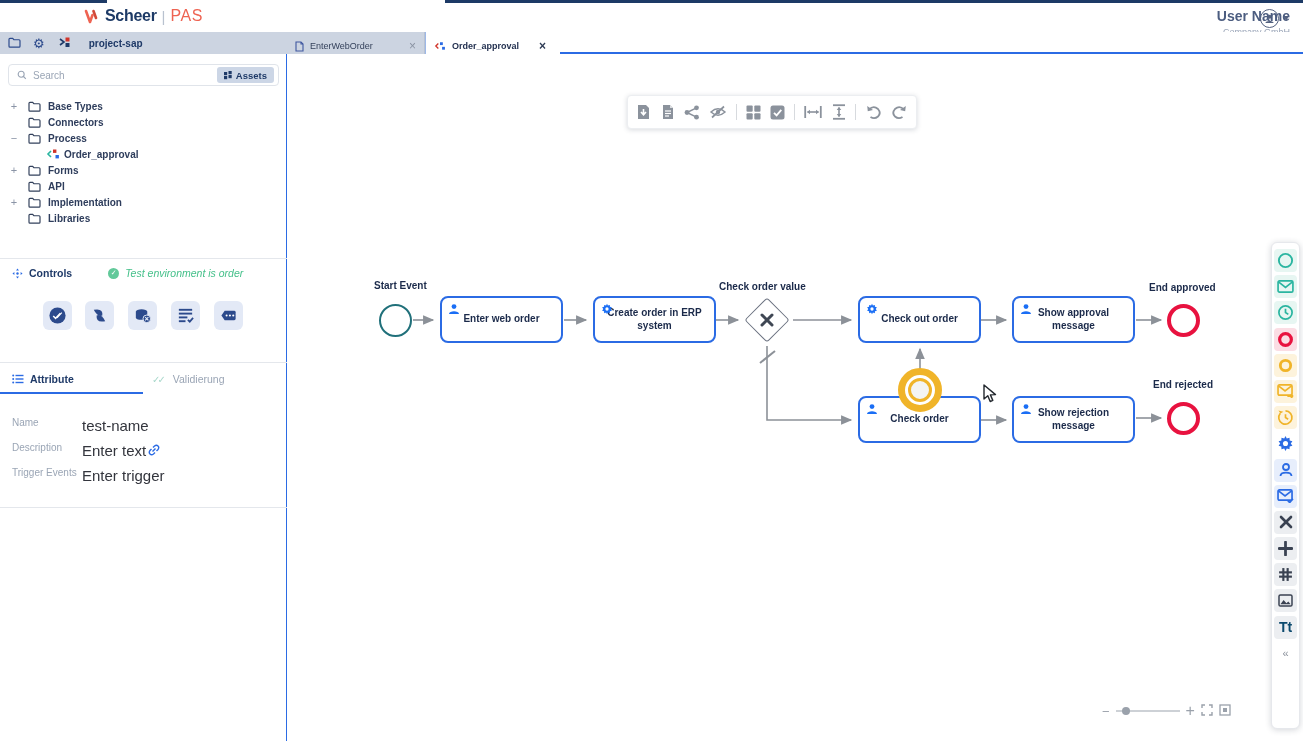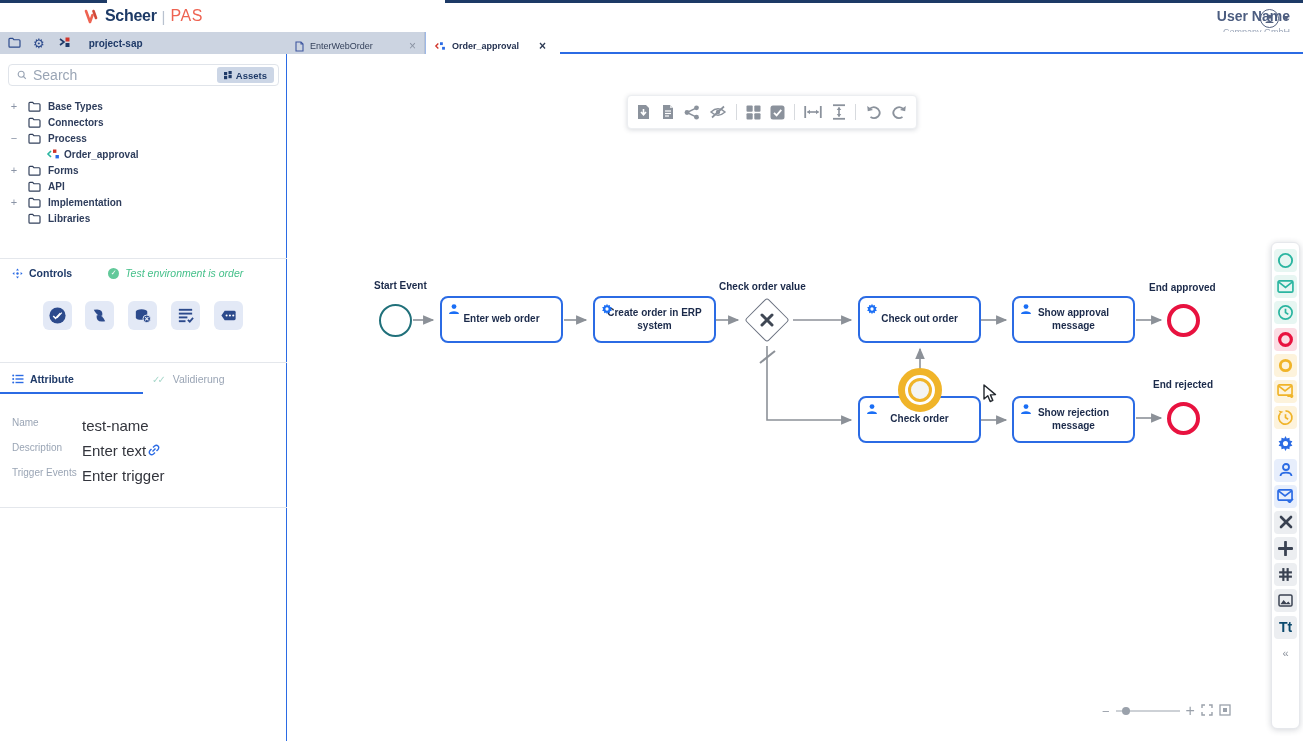--- a/index.html
+++ b/index.html
@@ -27,21 +27,21 @@
   .tab { height:28px; display:flex; align-items:center; gap:6px; padding:0 8px; font-size:9px; color:#35425c; }
   .tab1 { width:138px; background:#ccd4e1; border-right:1px solid #b8c2d2; }
   .tab2 { width:135px; background:#fff; border-left:1px solid #9db8e8; font-weight:bold; color:#1f2d4d; }
   .tab-label { flex:1; white-space:nowrap; overflow:hidden; }
   .tab-close { font-size:12px; color:#8a93a3; line-height:1; }
   .tab2 .tab-close { color:#2f3c55; }
 
   
   .sidebar { top:54px; left:0; width:287px; height:687px; background:#fff; border-right:1.5px solid #2b6be4; }
   .searchbox { top:10px; left:8px; width:271px; height:22px; border:1px solid #e0e4ea; border-radius:4px; display:flex; align-items:center; padding-left:8px; position:absolute; }
-  .searchbox input { border:0; outline:0; font-size:14px; color:#333; width:130px; font-family:"Liberation Sans",sans-serif; }
+  .searchbox input { border:0; outline:0; font-size:10px; color:#333; width:130px; font-family:"Liberation Sans",sans-serif; }
   .searchbox input::placeholder { color:#9aa5b5; }
   .assets-btn { position:absolute; right:4px; top:2px; height:16px; background:#ccd6e6; border-radius:3px; border:0; display:flex; align-items:center; gap:4px; padding:0 7px; font-size:9.5px; font-weight:bold; color:#1f3a68; cursor:pointer; }
   .tree { top:44px; left:0; width:287px; position:absolute; }
   .tree-row { height:16px; display:flex; align-items:center; position:relative; }
   .expander { width:12px; text-align:center; font-size:11px; color:#8a94a6; position:absolute; left:8px; }
   .tree-icon { position:absolute; left:28px; display:flex; }
   .tree-label { position:absolute; left:48px; font-size:10px; font-weight:bold; color:#2e3d5c; }
   .tree-row.child .tree-icon { left:46px; }
   .tree-row.child .tree-label { left:64px; }
   .divider { left:0; width:287px; height:1px; background:#e4e7ec; }

